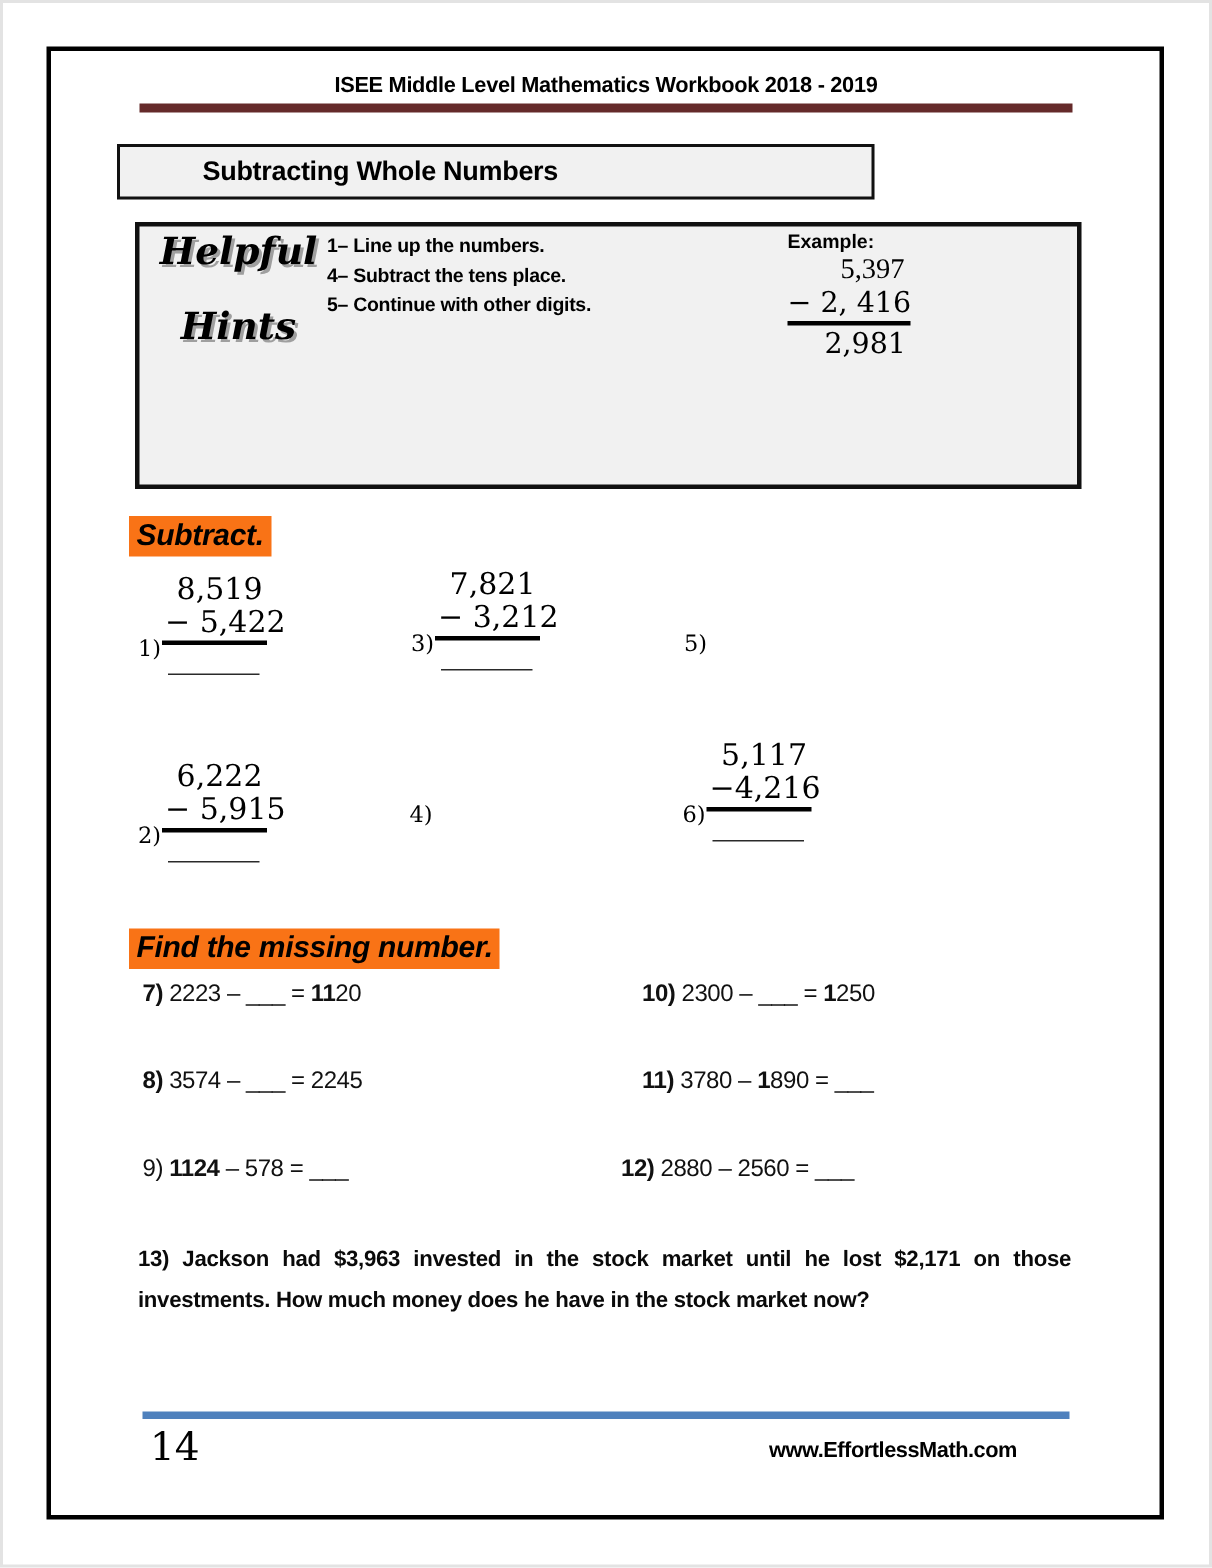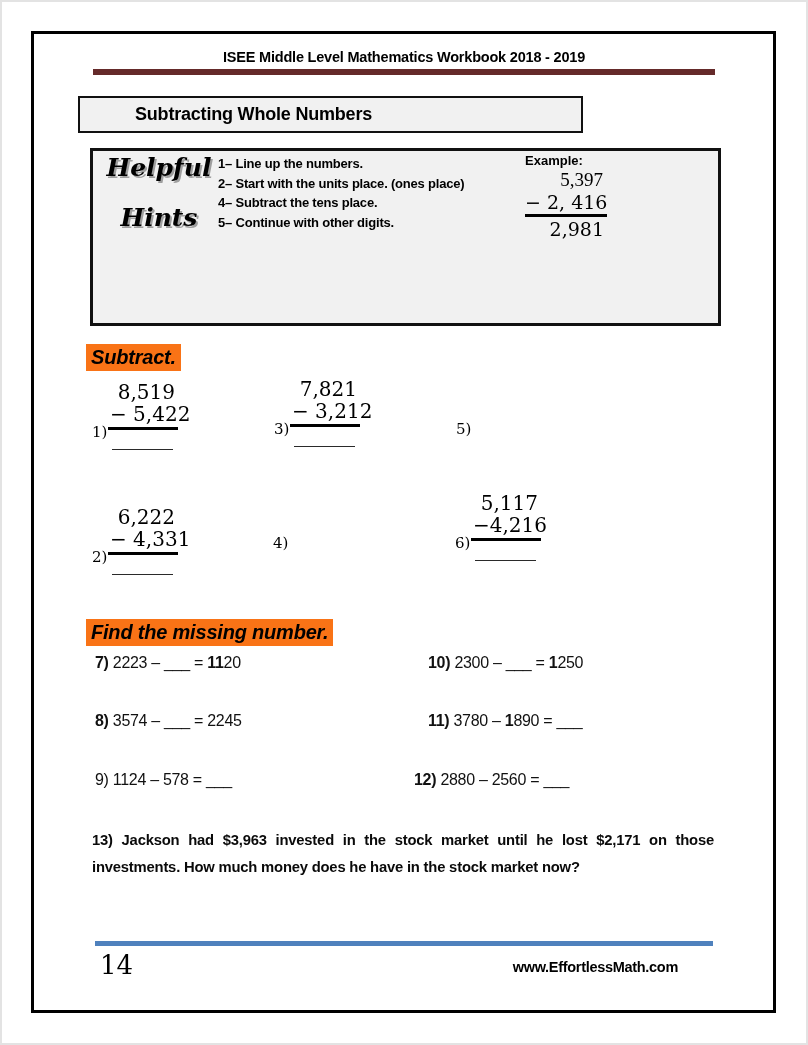--- a/index.html
+++ b/index.html
@@ -61,21 +61,20 @@
 
 <div class="abs title-box" style="background-color: rgb(241, 241, 241);">
   <div class="txt">Subtracting Whole Numbers</div>
 </div>
 
 <div class="abs hints-box" style="background-color: rgb(241, 241, 241);">
   <div class="hint-word top">Helpful</div>
   <div class="hint-word bottom">Hints</div>
   <div class="hint-steps">
     <div>1– Line up the numbers.</div>
-    <div>2– Start with the units place. (ones place)</div>
     <div>4– Subtract the tens place.</div>
     <div>5– Continue with other digits.</div>
   </div>
   <div class="example">
     <div class="ex-label">Example:</div>
     <div class="num minuend">5,397</div>
     <div class="num subtrahend">− 2, 416</div>
     <div class="num result">2,981</div>
   </div>
 </div>
@@ -98,41 +97,41 @@
     <div class="sp-answer"></div>
   </div>
 </div>
 <div class="sub-problem" style="left:456px;top:378px;">
   <span class="sp-label">5)</span>
 </div>
 <div class="sub-problem" style="left:92px;top:506px;">
   <span class="sp-label">2)</span>
   <div class="sp-stack">
     <div class="sp-minuend">6,222</div>
-    <div class="sp-subtrahend">− 4,331</div>
+    <div class="sp-subtrahend">− 5,915</div>
     <div class="sp-answer"></div>
   </div>
 </div>
 <div class="sub-problem" style="left:273px;top:492px;">
   <span class="sp-label">4)</span>
 </div>
 <div class="sub-problem" style="left:455px;top:492px;">
   <span class="sp-label">6)</span>
   <div class="sp-stack">
     <div class="sp-minuend">5,117</div>
     <div class="sp-subtrahend">−4,216</div>
     <div class="sp-answer"></div>
   </div>
 </div>
 
 <div class="abs section-heading" style="left:86px;top:619px;">Find the missing number.</div>
 
 <div class="mp" style="left:95px;top:654px;"><span style="font-weight: 700;">7) </span><span style="font-weight: 400;">2223 – ___ = </span><span style="font-weight: 700;">11</span><span style="font-weight: 400;">20</span></div>
 <div class="mp" style="left:95px;top:712px;"><span style="font-weight: 700;">8) </span><span style="font-weight: 400;">3574 – ___ = 2245</span></div>
-<div class="mp" style="left:95px;top:771px;"><span style="font-weight: 400;">9) </span><span style="font-weight: 400;">1124</span><span style="font-weight: 400;"> – 578 = ___</span></div>
+<div class="mp" style="left:95px;top:771px;"><span style="font-weight: 400;">9) </span><span style="font-weight: 700;">1124</span><span style="font-weight: 400;"> – 578 = ___</span></div>
 <div class="mp" style="left:428px;top:654px;"><span style="font-weight: 700;">10) </span><span style="font-weight: 400;">2300 – ___ = </span><span style="font-weight: 700;">1</span><span style="font-weight: 400;">250</span></div>
 <div class="mp" style="left:428px;top:712px;"><span style="font-weight: 700;">11)</span><span style="font-weight: 400;"> 3780 – </span><span style="font-weight: 700;">1</span><span style="font-weight: 400;">890 = ___</span></div>
 <div class="mp" style="left:414px;top:771px;"><span style="font-weight: 700;">12)</span><span style="font-weight: 400;"> 2880 – 2560 = ___</span></div>
 
 <div class="abs word-problem">13) Jackson had $3,963 invested in the stock market until he lost $2,171 on those investments. How much money does he have in the stock market now?</div>
 
 <div class="abs footer-rule" style="background-color: rgb(79, 129, 189);"></div>
 <div class="abs page-number">14</div>
 <div class="abs footer-site">www.EffortlessMath.com</div>
 

